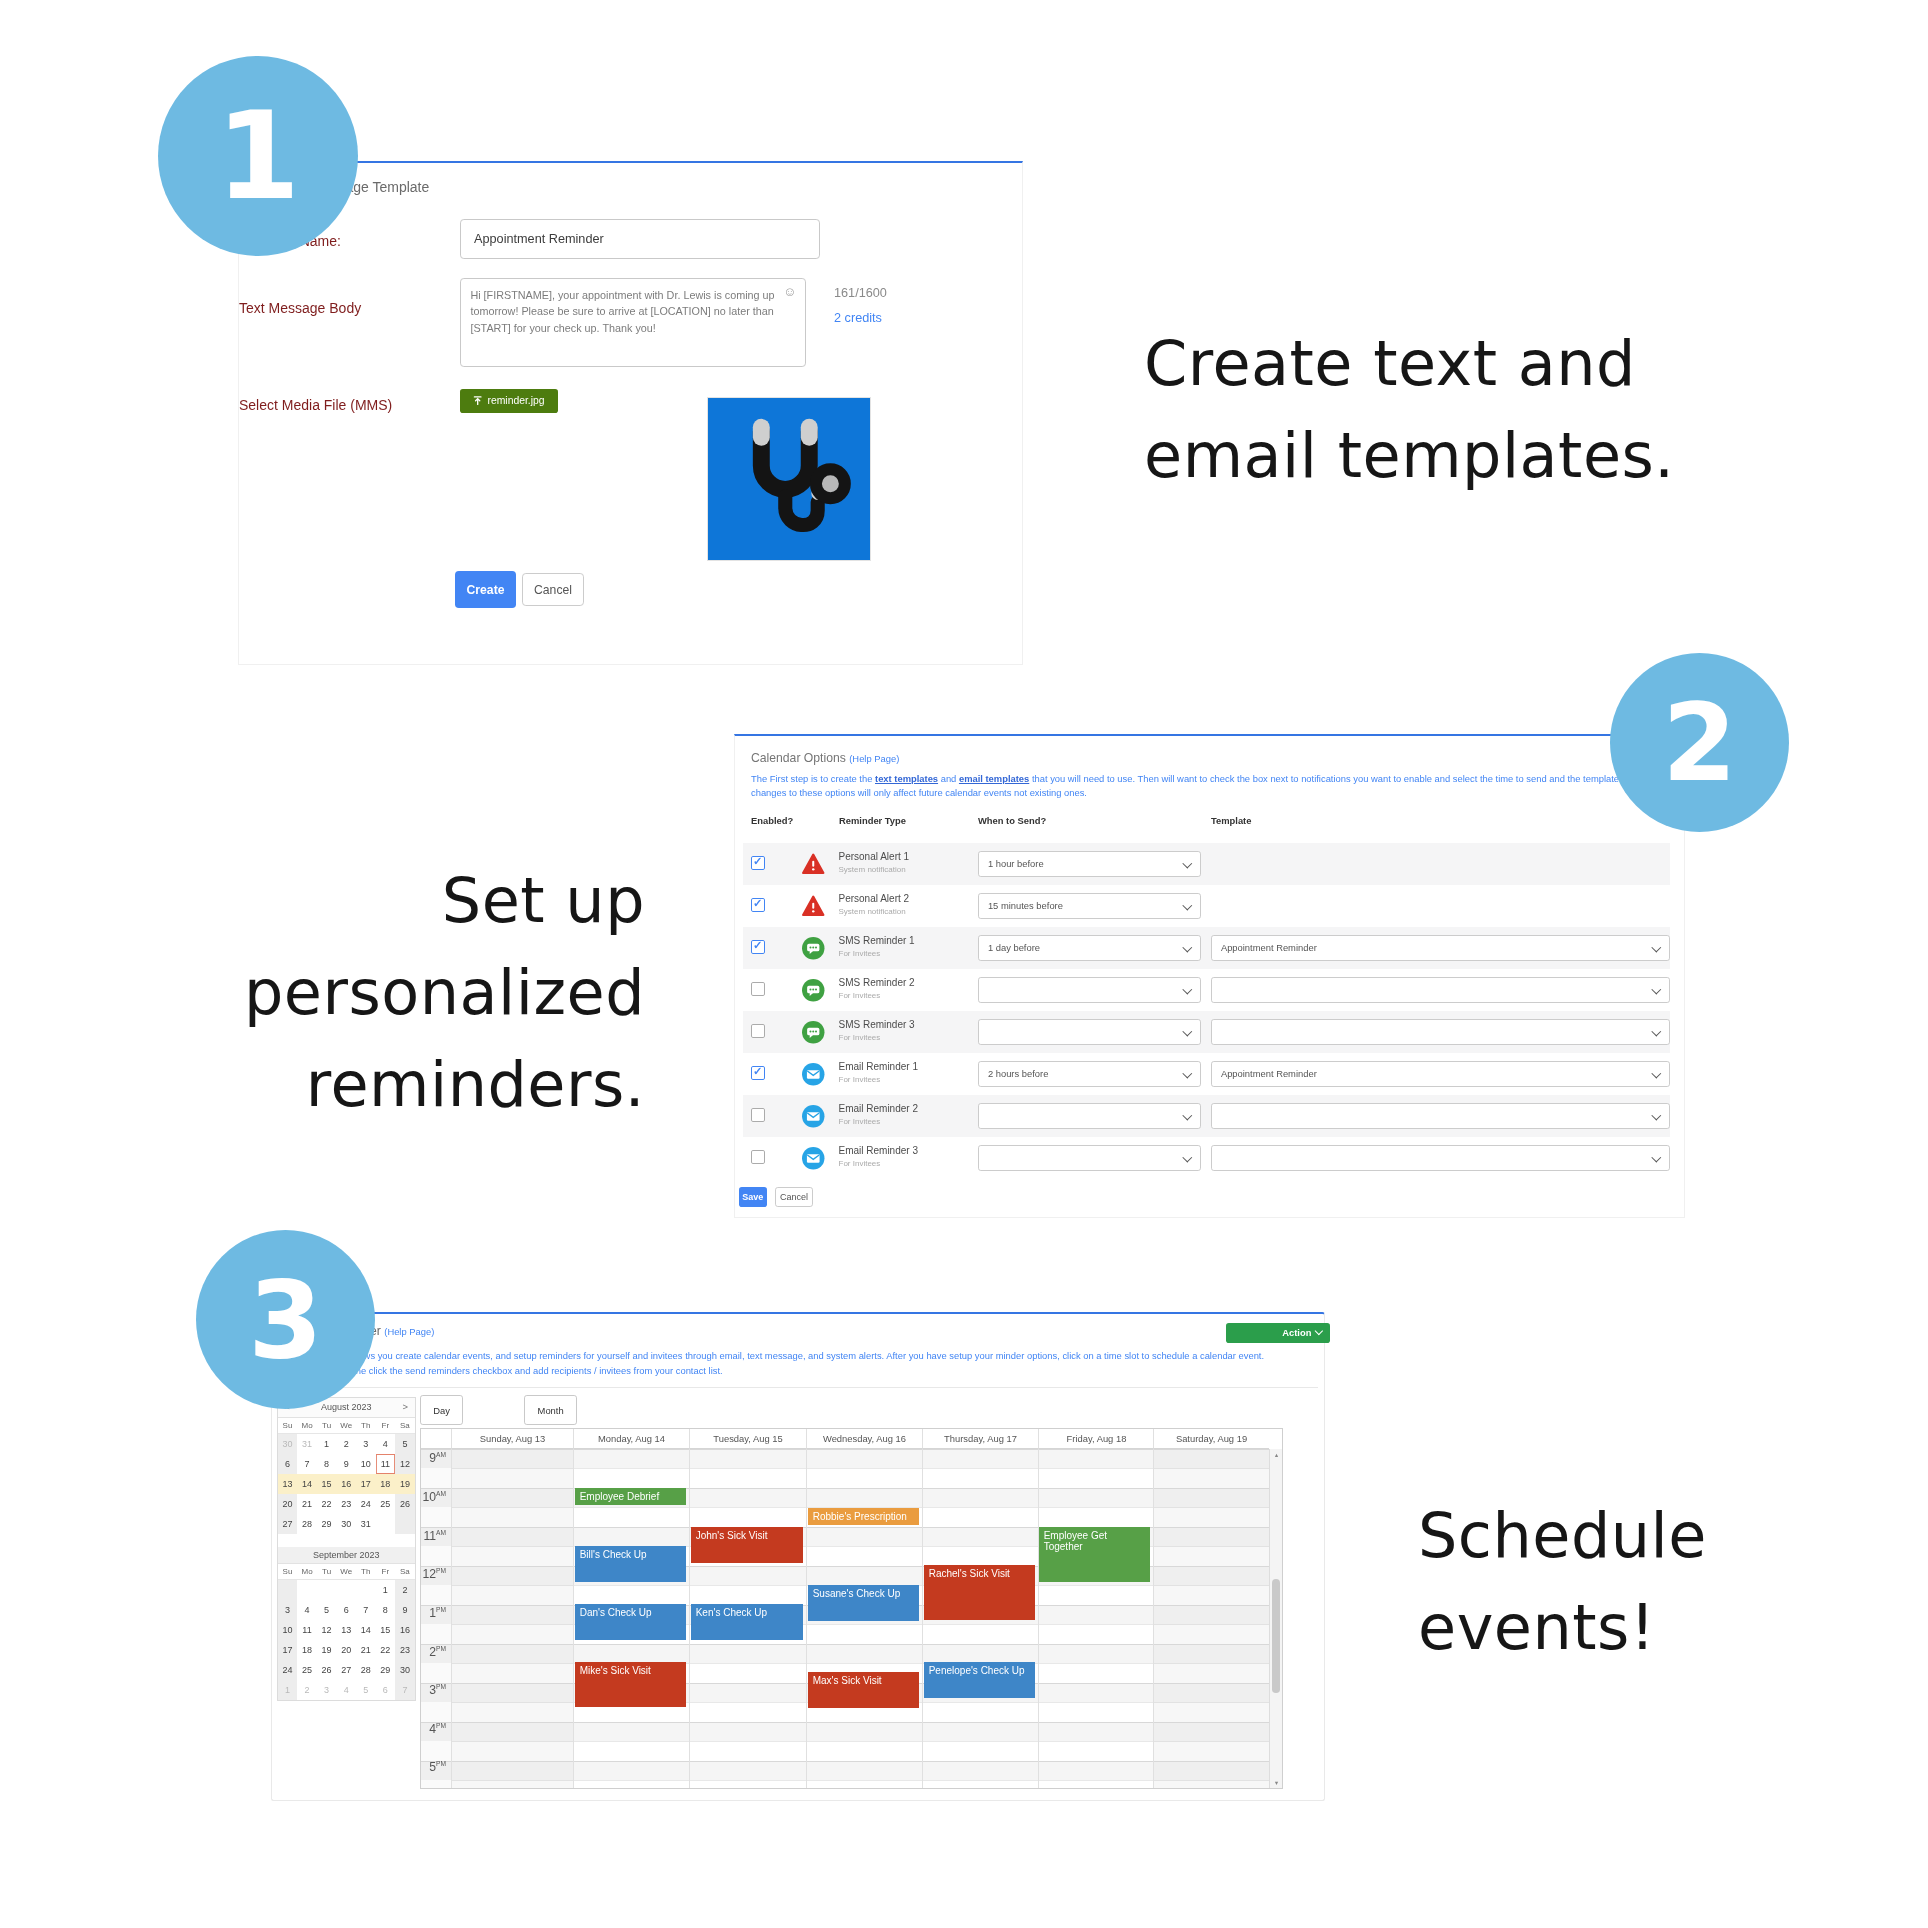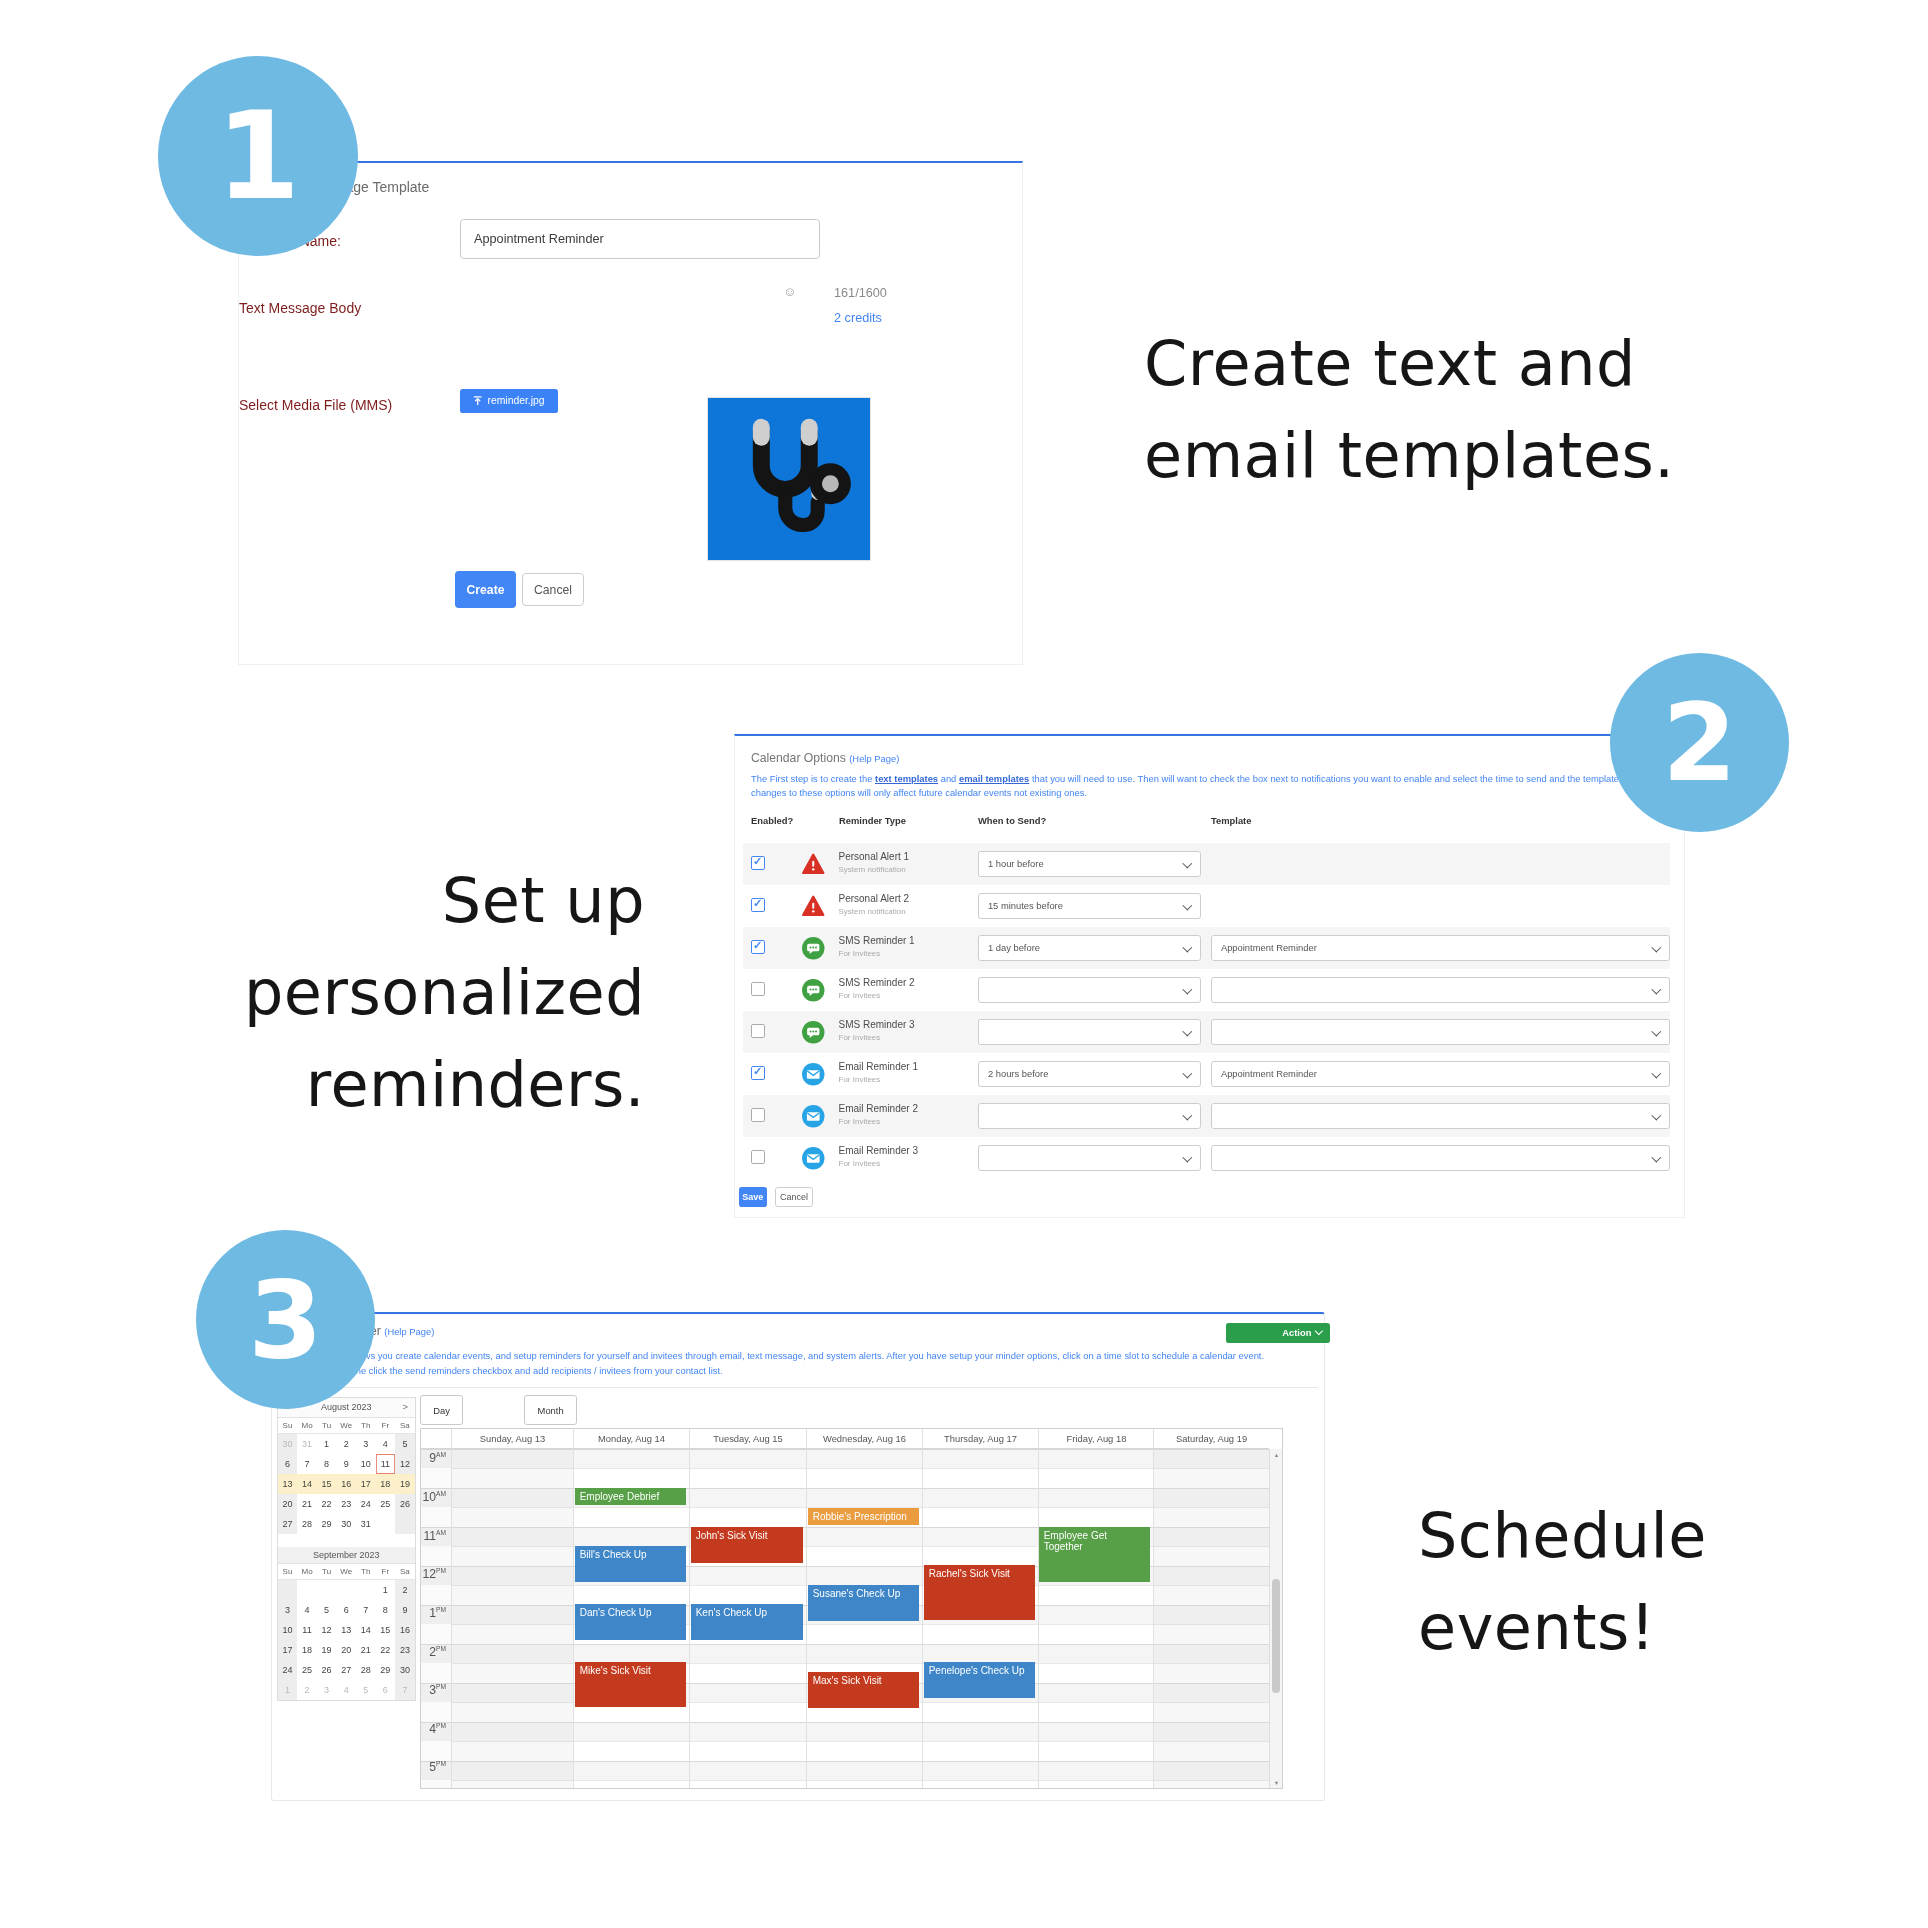--- a/index.html
+++ b/index.html
@@ -30,21 +30,21 @@
   .f-label{position:absolute;left:0;width:190px;text-align:left;font-size:14px;color:#7f1d1d;}
   #lbl-name{top:70px;} #lbl-body{top:137px;} #lbl-media{top:234px;}
   .tx-input{position:absolute;left:221px;top:56px;width:360px;height:40px;border:0.9px solid #c9c9c9;
     border-radius:3.8px;box-sizing:border-box;font-size:12.7px;color:#3c3c3c;display:flex;align-items:center;padding:0 13px;background:#fff;}
   .tx-area{position:absolute;left:221px;top:115px;width:346px;height:89px;border:0.9px solid #c9c9c9;
     border-radius:3.8px;box-sizing:border-box;font-size:10.8px;line-height:1.55;color:#7c7c7c;
     padding:7.5px 24.5px 7.5px 9.4px;background:#fff;}
   .smiley{position:absolute;left:544px;top:121px;font-size:13px;color:#9a9a9a;}
   .char-count{position:absolute;left:595px;top:123px;font-size:12.7px;color:#8a8a8a;}
   .credits{position:absolute;left:595px;top:148px;font-size:12.7px;color:#4285f4;cursor:pointer;}
-  .media-btn{position:absolute;left:221px;top:226px;width:98px;height:23.5px;background:#3b82f6;border-radius:2.8px;
+  .media-btn{position:absolute;left:221px;top:226px;width:98px;height:23.5px;background:#4d7c0f;border-radius:2.8px;
     color:#fff;font-size:10.4px;display:flex;align-items:center;justify-content:center;gap:4.7px;cursor:pointer;}
   .steth{position:absolute;left:468px;top:234px;width:162px;height:162px;background:#0e76d8;
     border:0.9px solid #e3e3e3;display:flex;align-items:center;justify-content:center;}
   .btn{position:absolute;border-radius:3.8px;font-size:12.2px;display:flex;align-items:center;justify-content:center;cursor:pointer;box-sizing:border-box;}
   .btn.primary{background:#4285f4;color:#fff;font-weight:bold;}
   .btn.plain{background:#fff;color:#555;border:0.9px solid #ccc;}
   #btn-create{left:216px;top:408px;width:61px;height:37px;}
   #btn-cancel1{left:283px;top:410px;width:62px;height:33px;}
 
   
@@ -156,20 +156,23 @@
 
   <section class="panel" id="panel1">
     <div class="p1-title">Message Template</div>
 
     <div class="f-label" id="lbl-name">Template Name:</div>
     <div class="tx-input">
       <span>Appointment Reminder</span>
     </div>
 
     <div class="f-label" id="lbl-body">Text Message Body</div>
+    <div class="tx-area">
+      <span>Hi [FIRSTNAME], your appointment with Dr. Lewis is coming up tomorrow! Please be sure to arrive at [LOCATION] no later than [START] for your check up. Thank you!</span>
+    </div>
     <div class="smiley">☺</div>
 
     <div class="char-count">161/1600</div>
     <div class="credits">2 credits</div>
 
     <div class="f-label" id="lbl-media">Select Media File (MMS)</div>
     <div class="media-btn">
       <svg width="9.4" height="9.4" viewBox="0 0 10 10">
         <path d="M1.5 1 H8.5 M5 9 V3.2 M2.8 5 L5 2.8 L7.2 5" stroke="#fff" stroke-width="1.4" fill="none" stroke-linecap="round"></path>
       </svg>

